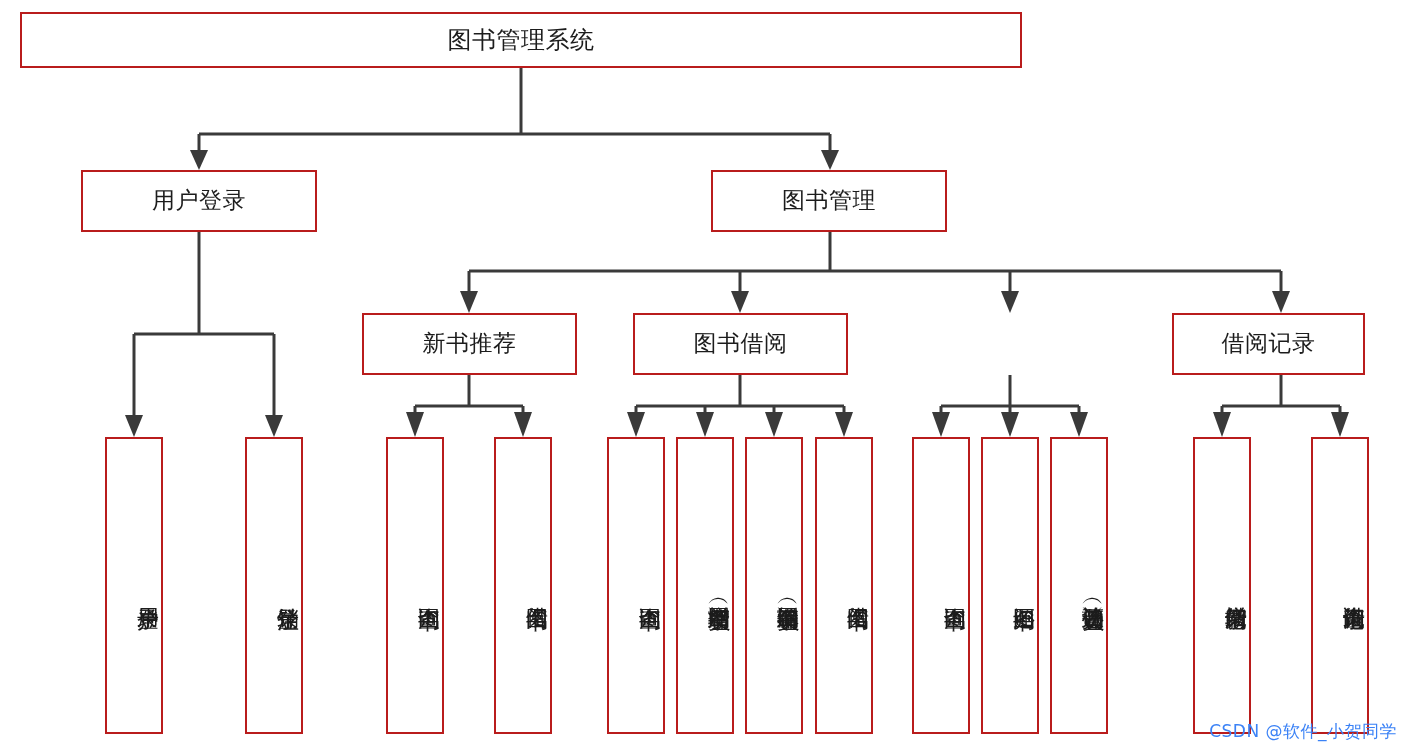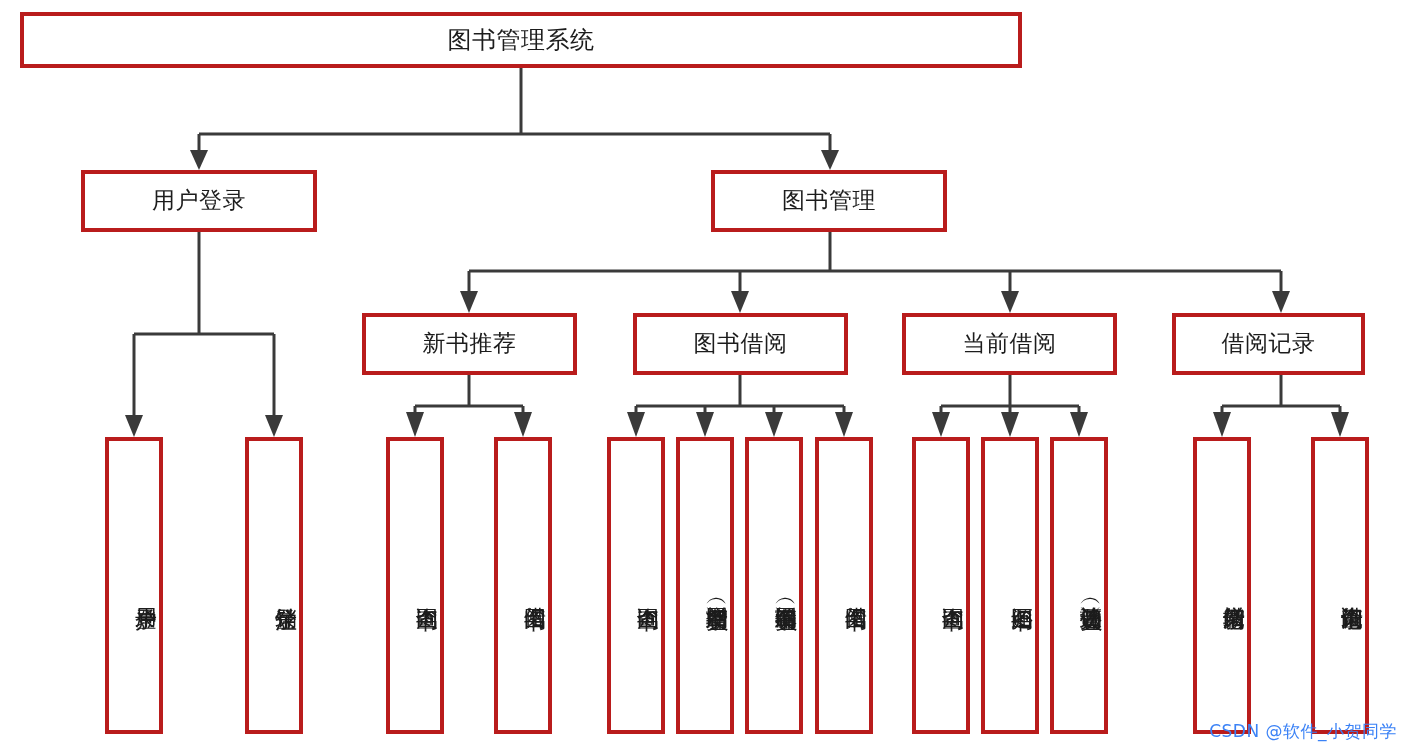--- a/index.html
+++ b/index.html
@@ -16,21 +16,21 @@
     width: 1405px;
     height: 747px;
     background: #ffffff;
     overflow: hidden;
   }
   
   .node {
     position: absolute;
     box-sizing: border-box;
     background: #ffffff;
-    border: 4px solid #b91c1c;
+    border: 2px solid #b91c1c;
     display: flex;
     align-items: center;
     justify-content: center;
     color: #1c1c1c;
     line-height: 1.18;
   }
   .node.horiz {
     font-size: 23px;
     letter-spacing: 0.5px;
   }
@@ -160,23 +160,20 @@
   </div>
 
   <div class="node horiz" style="left:633px; top:313px; width:215px; height:62px;">
     <span class="node-label">图书借阅</span>
   </div>
 
   <div class="node horiz" style="left:362px; top:313px; width:215px; height:62px;">
     <span class="node-label">新书推荐</span>
   </div>
 
-  <div class="node horiz" style="left:902px; top:313px; width:215px; height:62px;">
-    <span class="node-label">当前借阅</span>
-  </div>
 
   <div class="node horiz" style="left:1172px; top:313px; width:193px; height:62px;">
     <span class="node-label">借阅记录</span>
   </div>
 
   <div class="node vert" style="left:105px; top:437px; width:58px; height:297px;">
     <span class="node-label">用户登录</span>
   </div>
 
   <div class="node vert" style="left:245px; top:437px; width:58px; height:297px;">

